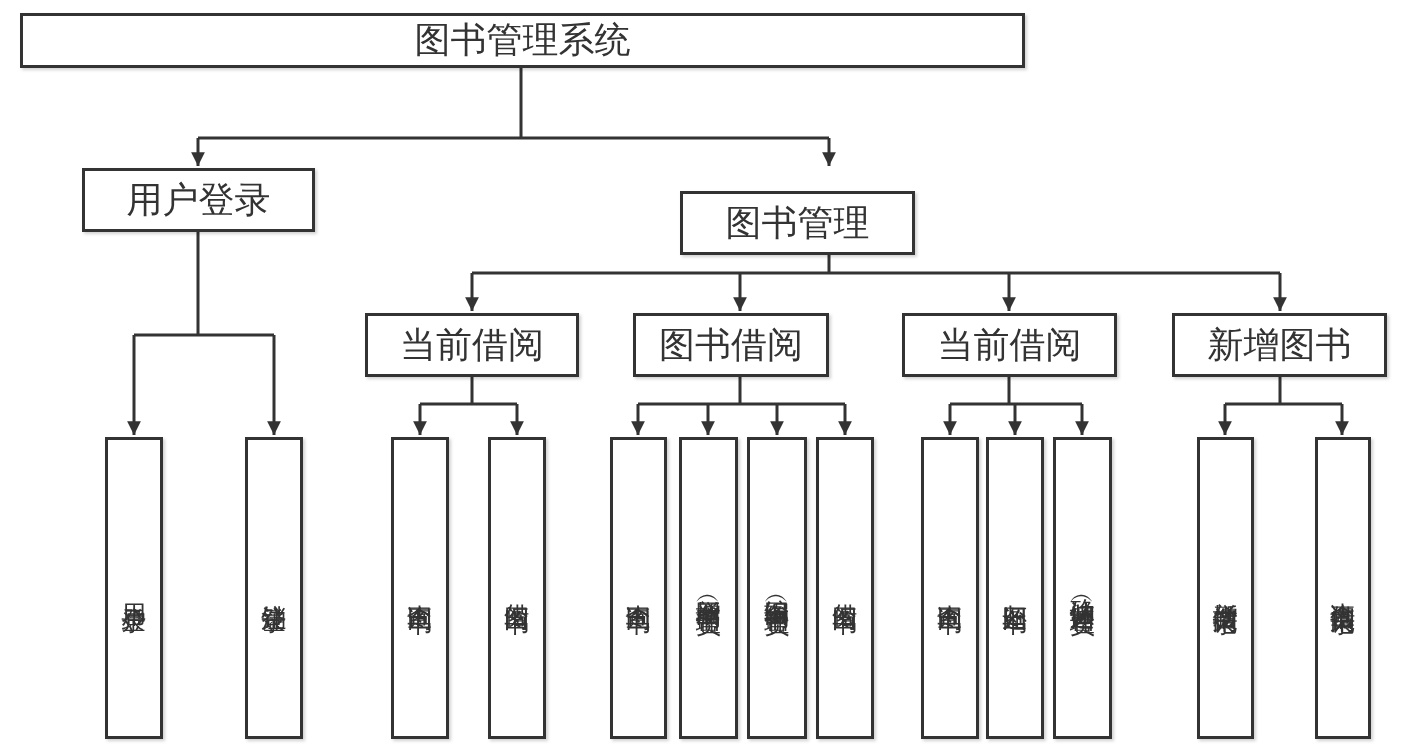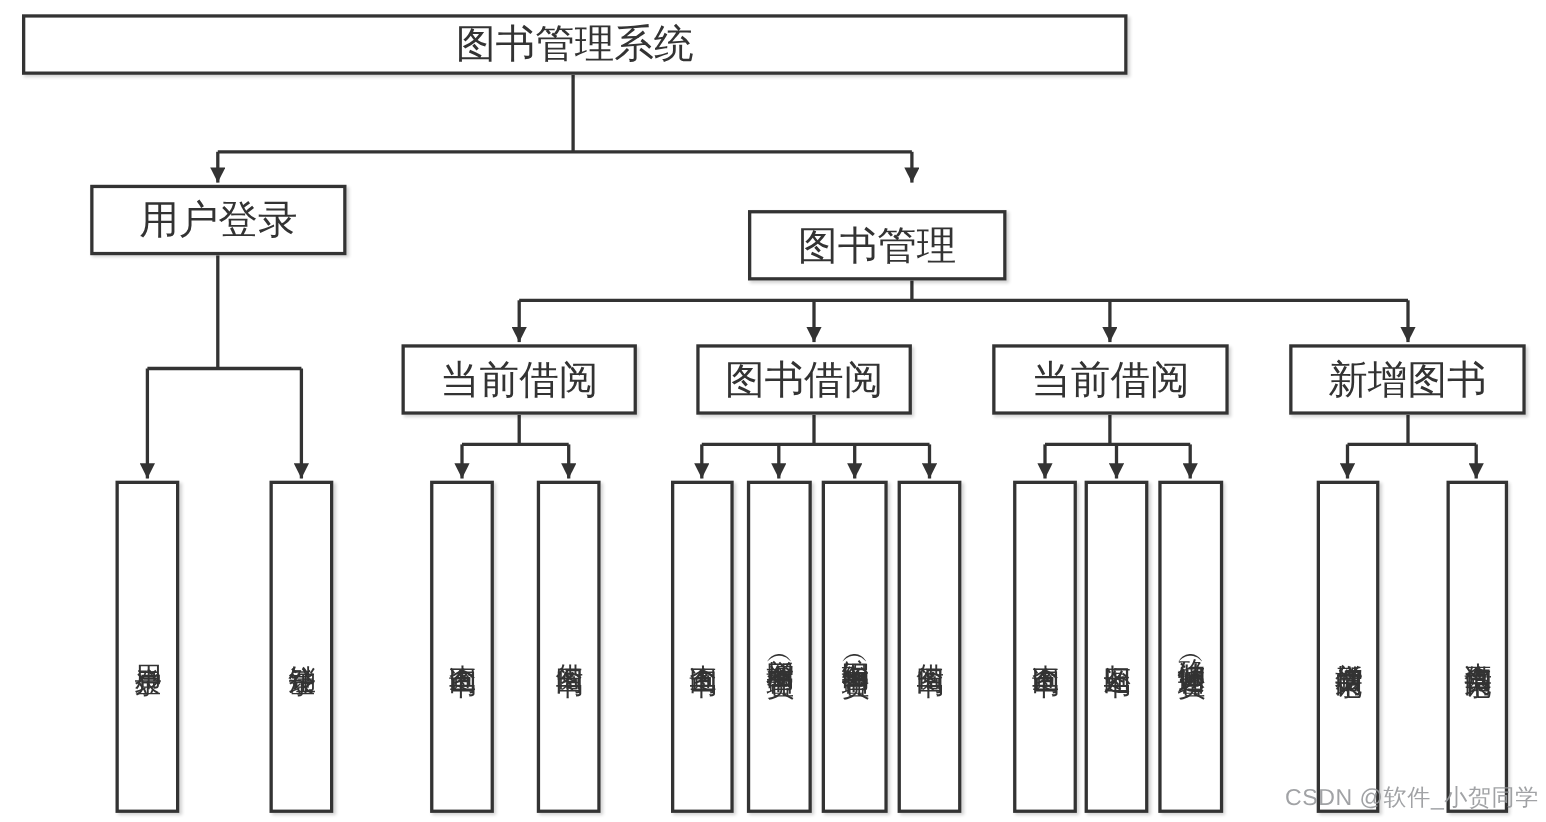--- a/index.html
+++ b/index.html
@@ -122,14 +122,13 @@
         <span>确认归还（管理员）</span>
       </div>
       <div class="node v" style="left: 1197px; top: 437px; width: 57px; height: 302px;">
         <span>新增借阅记录</span>
       </div>
       <div class="node v" style="left: 1315px; top: 437px; width: 56px; height: 302px;">
         <span>查询借阅记录</span>
       </div>
     </div>
 
-  <div id="watermark" style="color: rgb(151, 153, 156);">CSDN @软件_小贺同学</div>
 </div>
 
 </body></html>

